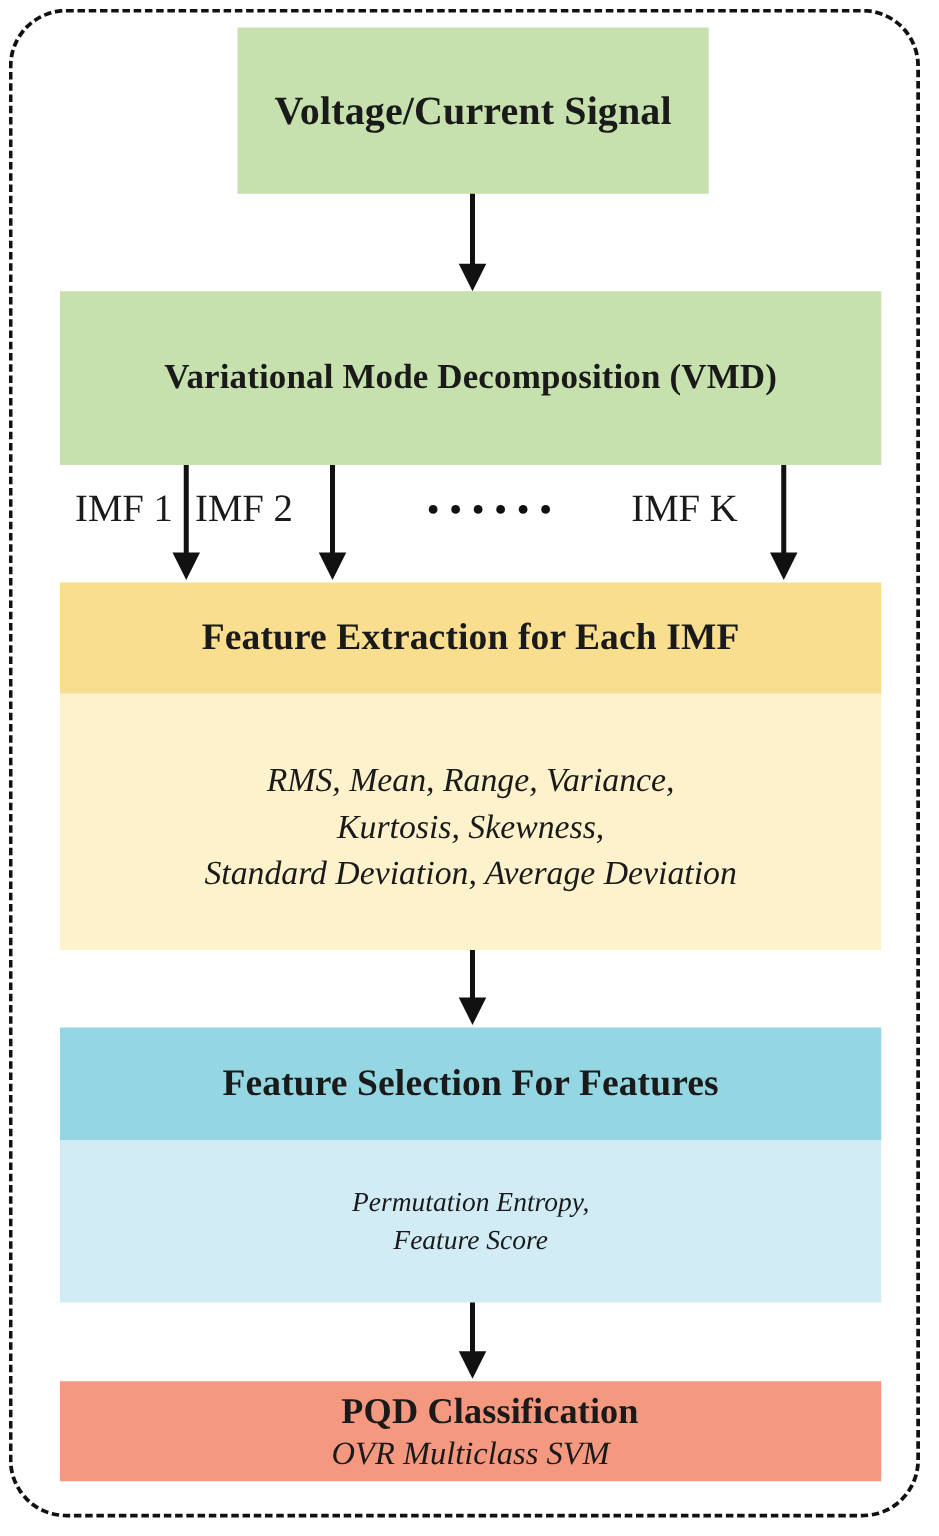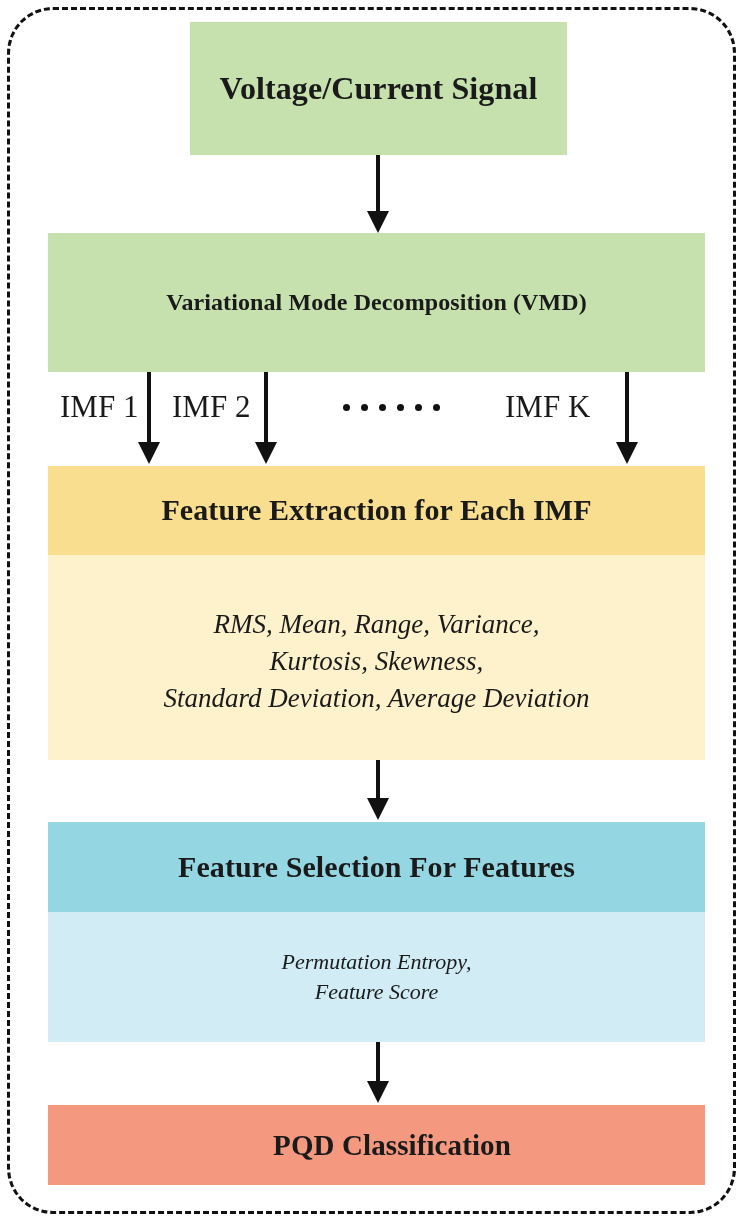--- a/index.html
+++ b/index.html
@@ -69,21 +69,21 @@
   }
   #node-signal .node-title { font-size: 32px; }
 
   #node-vmd {
     left: 48px;
     top: 233px;
     width: 657px;
     height: 139px;
     background: #c6e0ae;
   }
-  #node-vmd .node-title { font-size: 24px; }
+  #node-vmd .node-title { font-size: 28px; }
 
   
   #node-feature-extraction {
     left: 48px;
     top: 466px;
     width: 657px;
     height: 294px;
     display: block;
   }
   .panel-header {
@@ -202,21 +202,21 @@
     width: 657px;
     height: 48px;
   }
   .imf-label {
     position: absolute;
     font-size: 31px;
     line-height: 48px;
     white-space: nowrap;
   }
   #imf-label-1 { left: 0px; margin-left: 12px; }
-  #imf-label-2 { left: 124px; }
+  #imf-label-2 { left: 108px; }
   #imf-label-k { left: 457px; }
 
   #imf-ellipsis {
     position: absolute;
     left: 295px;
     top: 0;
     height: 48px;
     display: flex;
     align-items: center;
     gap: 11px;
@@ -301,15 +301,16 @@
     </div>
   </div>
 
   <div class="arrow" id="arrow-fs-to-cls">
     <div class="shaft"></div>
     <div class="head"></div>
   </div>
 
   <div class="node" id="node-classification">
     <div class="node-title">PQD Classification</div>
+    <div class="node-sub">OVR Multiclass SVM</div>
   </div>
 
 </div>
 
 </body></html>

